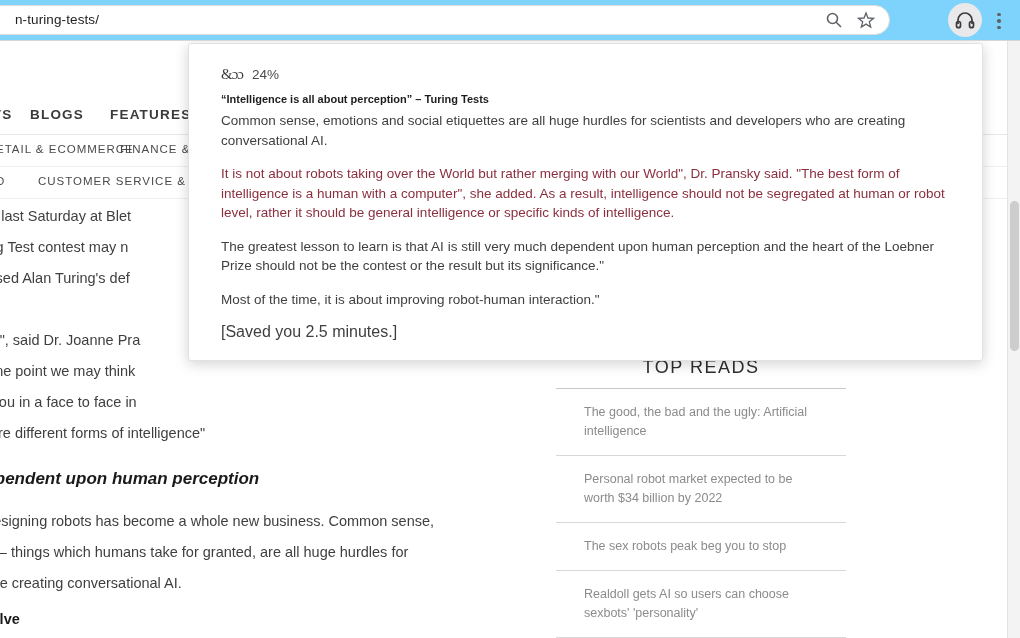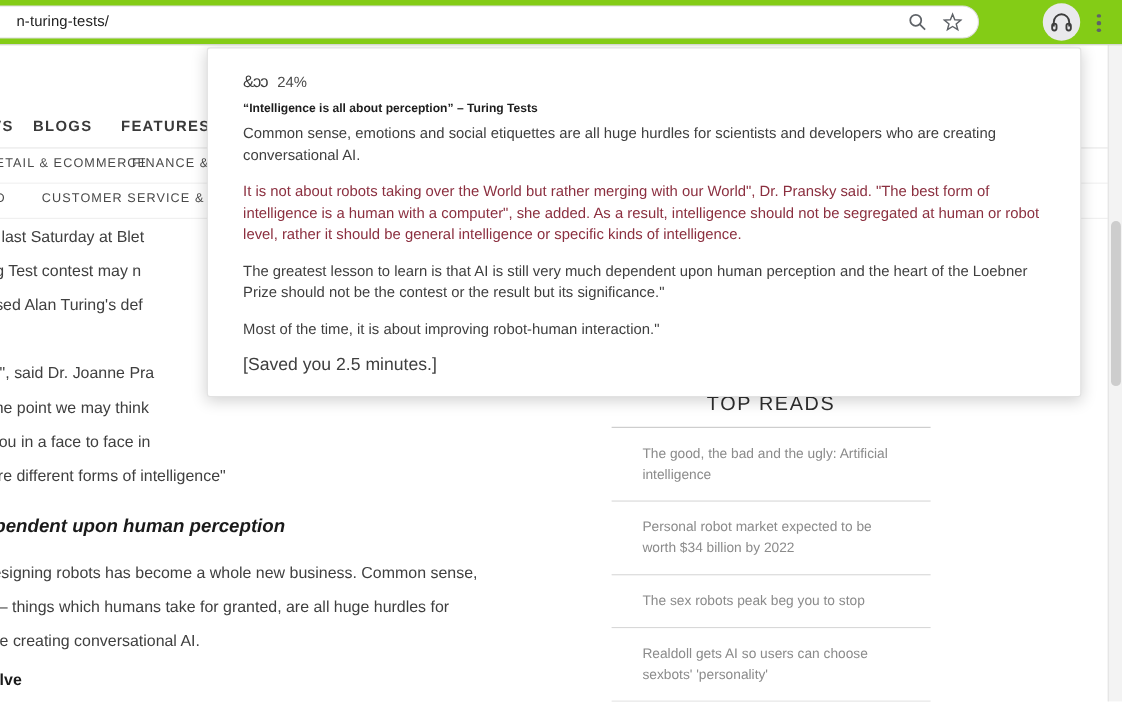--- a/index.html
+++ b/index.html
@@ -14,21 +14,21 @@
     font-family: "Liberation Sans", sans-serif;
     position: relative;
   }
 
   
   .browser-bar {
     position: absolute;
     left: 0; top: 0;
     width: 1020px;
     height: 41px;
-    background: #84cc16;
+    background: #7dd3fc;
     border-bottom: 1px solid #d6d6d6;
     box-sizing: border-box;
   }
   .omnibox {
     position: absolute;
     left: -30px;
     top: 5px;
     width: 920px;
     height: 30px;
     border: 1px solid #dcdcdc;
@@ -229,21 +229,21 @@
   .popup-header {
     display: flex;
     align-items: center;
     gap: 9px;
     margin-bottom: 10px;
   }
   .brand-glyph {
     font-size: 15px;
     color: #3c3c3c;
     letter-spacing: -1px;
-    font-family: Liberation Sans, sans-serif;
+    font-family: Liberation Serif, serif;
   }
   .popup-pct {
     font-size: 13.5px;
     color: #4b4b4b;
   }
   .popup-title {
     font-size: 11px;
     font-weight: bold;
     color: #1d1d1d;
     margin-bottom: 6px;

